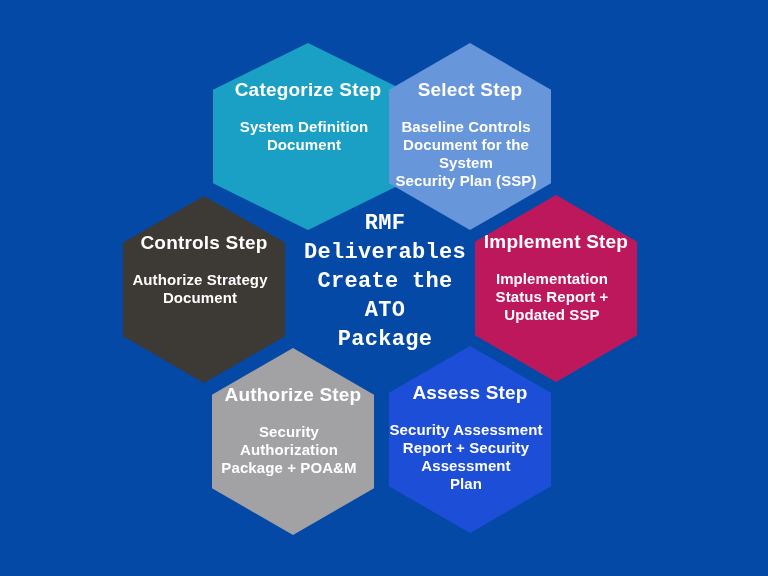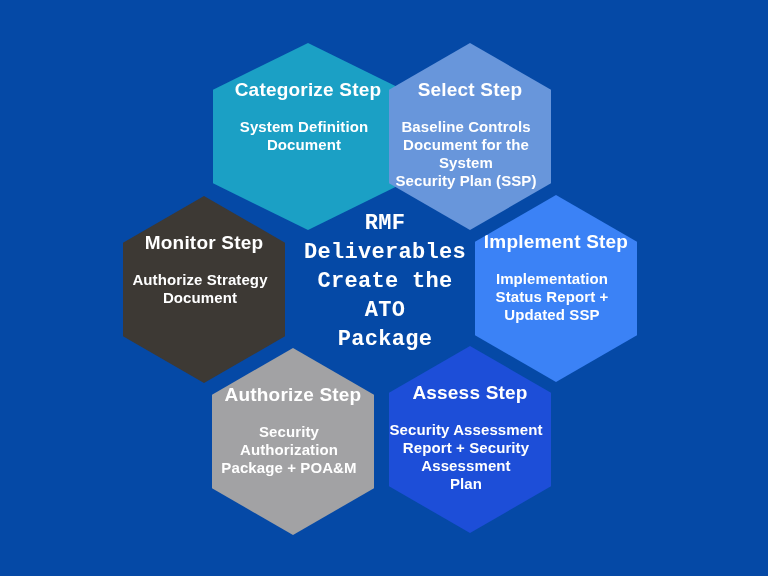--- a/index.html
+++ b/index.html
@@ -73,26 +73,26 @@
 
   <div class="hex hex-select" style="background: rgb(104, 150, 219);">
     <div class="hex-title">Select Step</div>
     <div class="hex-body">Baseline Controls
 Document for the
 System
 Security Plan (SSP)</div>
   </div>
 
   <div class="hex hex-monitor" style="background: rgb(61, 57, 52);">
-    <div class="hex-title">Monitor Step</div>
+    <div class="hex-title">Controls Step</div>
     <div class="hex-body">Authorize Strategy
 Document</div>
   </div>
 
-  <div class="hex hex-implement" style="background: #3b82f6;">
+  <div class="hex hex-implement" style="background: #be185d;">
     <div class="hex-title">Implement Step</div>
     <div class="hex-body">Implementation
 Status Report +
 Updated SSP</div>
   </div>
 
   <div class="hex hex-authorize" style="background: rgb(162, 162, 164);">
     <div class="hex-title">Authorize Step</div>
     <div class="hex-body">Security
 Authorization

